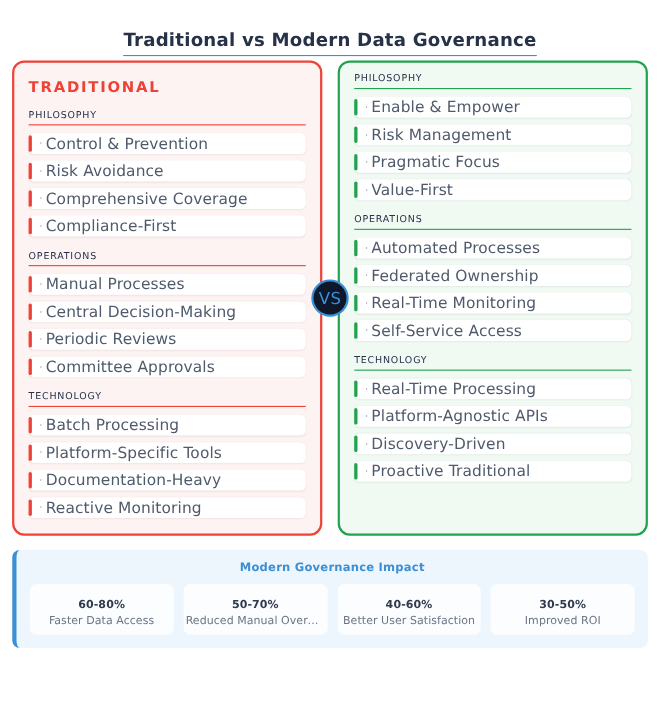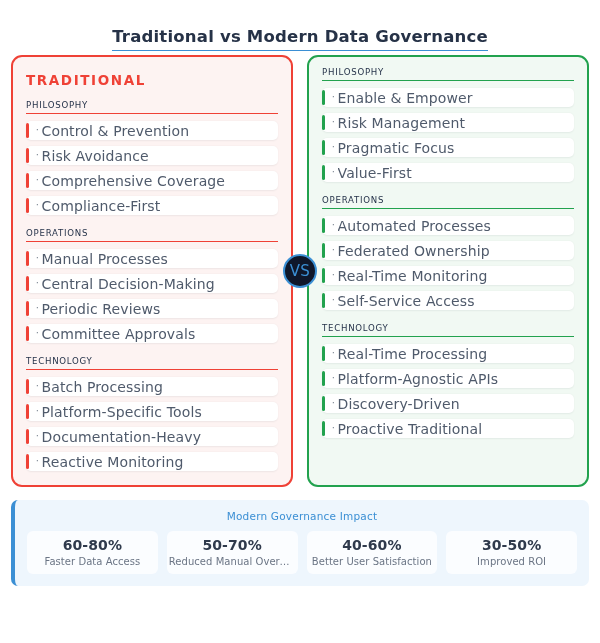--- a/index.html
+++ b/index.html
@@ -148,43 +148,44 @@
   .impact {
     margin: 13px 3px 0 3px;
     background: #eef6fd;
     border-left: 4px solid #3b8fd4;
     border-radius: 7px;
     padding: 10px 12px 12px 12px;
   }
   .impact-title {
     text-align: center;
     font-size: 10.5px;
-    font-weight: 400;
+    font-weight: 700;
     color: #3b8fd4;
     margin-bottom: 9px;
     letter-spacing: 0.2px;
   }
   .stats {
     display: flex;
     gap: 9px;
   }
   .stat {
     flex: 1 1 0;
     background: #fbfdff;
     border-radius: 6px;
     padding: 6px 2px 7px 2px;
     text-align: center;
     min-width: 0;
   }
   .stat-value {
-    font-size: 14px;
+    font-size: 10px;
     font-weight: 700;
     color: #2f3a4c;
     margin-bottom: 3px;
     letter-spacing: 0.1px;
+    margin-top: 8px;
   }
   .stat-label {
     font-size: 10px;
     color: #6b7585;
     letter-spacing: 0.05px;
     white-space: nowrap;
     overflow: hidden;
     text-overflow: ellipsis;
   }
 </style>

